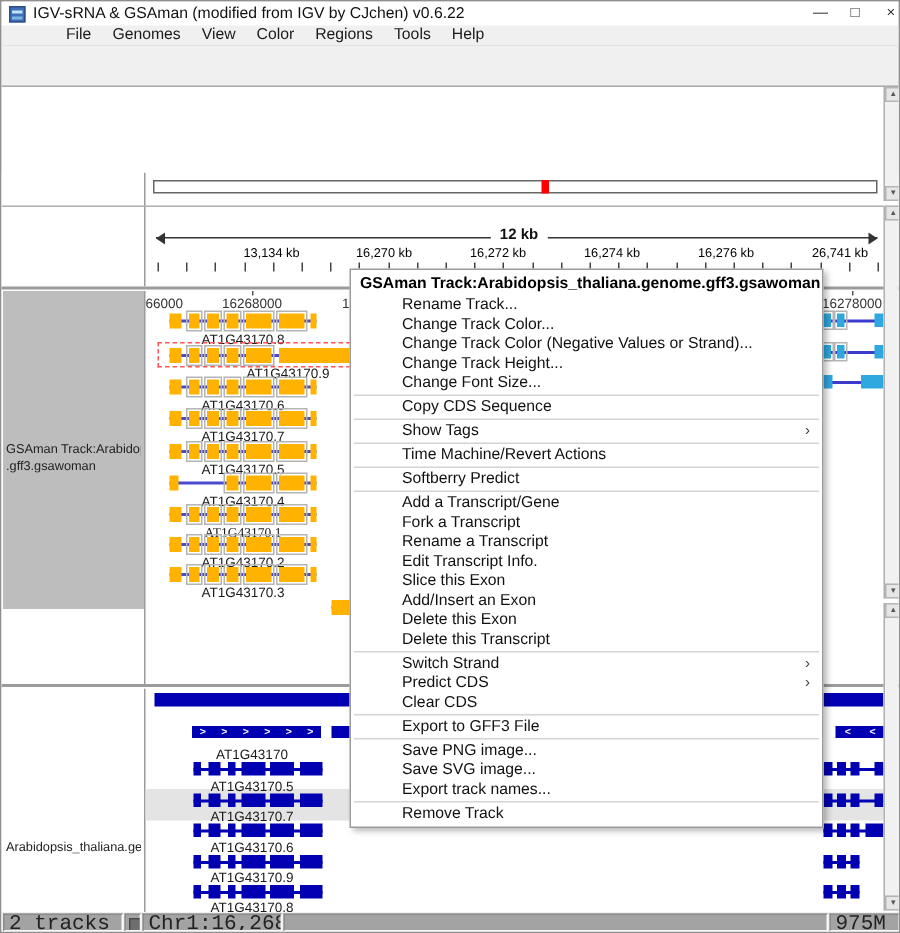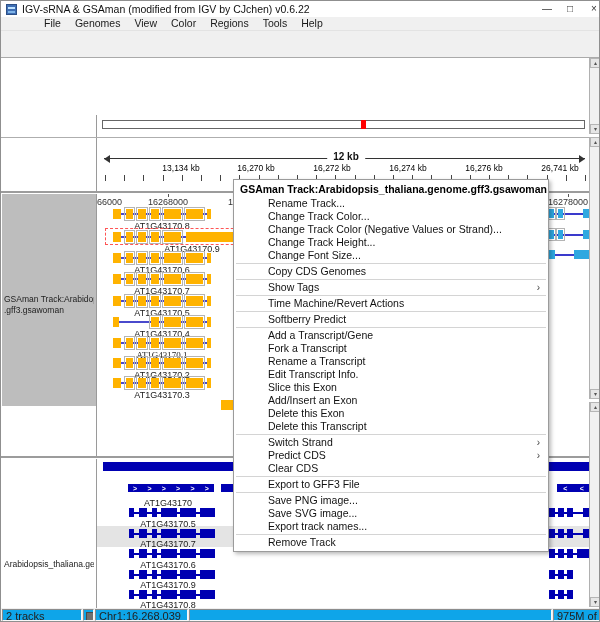--- a/index.html
+++ b/index.html
@@ -59,21 +59,21 @@
   #selbox{position:absolute;border:1px dashed #ff5555;box-sizing:border-box;}
   #hlband{position:absolute;background:#e4e4e4;}
   
   #ctxmenu{position:absolute;left:232px;top:178px;width:316px;background:#fff;border:1px solid #9b9b9b;box-shadow:2px 2px 4px rgba(0,0,0,.28);padding:1px 0 2px 0;z-index:50;box-sizing:border-box;}
   #cmtitle{font-size:10.5px;font-weight:bold;color:#000;padding:2px 6px 2px 6px;white-space:nowrap;overflow:hidden;}
   .cm-item{height:13px;line-height:13px;padding-left:34px;font-size:10.5px;color:#111;white-space:nowrap;position:relative;}
   .cm-item .subarr{position:absolute;right:8px;top:0;font-size:10px;color:#444;}
   .cm-sep{height:1px;background:#d4d4d4;margin:1px 2px;}
   
   #statusbar{position:absolute;left:0;top:607px;width:600px;height:15px;background:#f0f0f0;}
-  .sbox{position:absolute;top:1px;height:12px;background:#0ea5e9;border:1px solid;border-color:#8c8c8c #f8f8f8 #f8f8f8 #8c8c8c;font-size:11px;color:#222;line-height:12px;padding-left:3px;box-sizing:border-box;white-space:nowrap;overflow:hidden;}
+  .sbox{position:absolute;top:1px;height:12px;background:#a3a3a3;border:1px solid;border-color:#8c8c8c #f8f8f8 #f8f8f8 #8c8c8c;font-size:14px;color:#222;line-height:12px;padding-left:3px;box-sizing:border-box;white-space:nowrap;overflow:hidden;font-family:Liberation Mono, monospace;}
   #sbicon{position:absolute;left:2px;top:2px;width:6px;height:7px;background:#6f6f6f;border:1px solid #4a4a4a;}
 </style>
 </head>
 <body>
 
 <div id="win">
 
   <div id="titlebar">
     <span id="appicon"></span>
     <span id="wtitle">IGV-sRNA &amp; GSAman (modified from IGV by CJchen) v0.6.22</span>
@@ -547,21 +547,21 @@
 
   <div id="ctxmenu">
     <div id="cmtitle">GSAman Track:Arabidopsis_thaliana.genome.gff3.gsawoman</div>
     <div id="cmitems">
         <div class="cm-item">Rename Track...</div>
         <div class="cm-item">Change Track Color...</div>
         <div class="cm-item">Change Track Color (Negative Values or Strand)...</div>
         <div class="cm-item">Change Track Height...</div>
         <div class="cm-item">Change Font Size...</div>
         <div class="cm-sep"></div>
-        <div class="cm-item">Copy CDS Genomes</div>
+        <div class="cm-item">Copy CDS Sequence</div>
         <div class="cm-sep"></div>
         <div class="cm-item">Show Tags<span class="subarr">›</span></div>
         <div class="cm-sep"></div>
         <div class="cm-item">Time Machine/Revert Actions</div>
         <div class="cm-sep"></div>
         <div class="cm-item">Softberry Predict</div>
         <div class="cm-sep"></div>
         <div class="cm-item">Add a Transcript/Gene</div>
         <div class="cm-item">Fork a Transcript</div>
         <div class="cm-item">Rename a Transcript</div>

